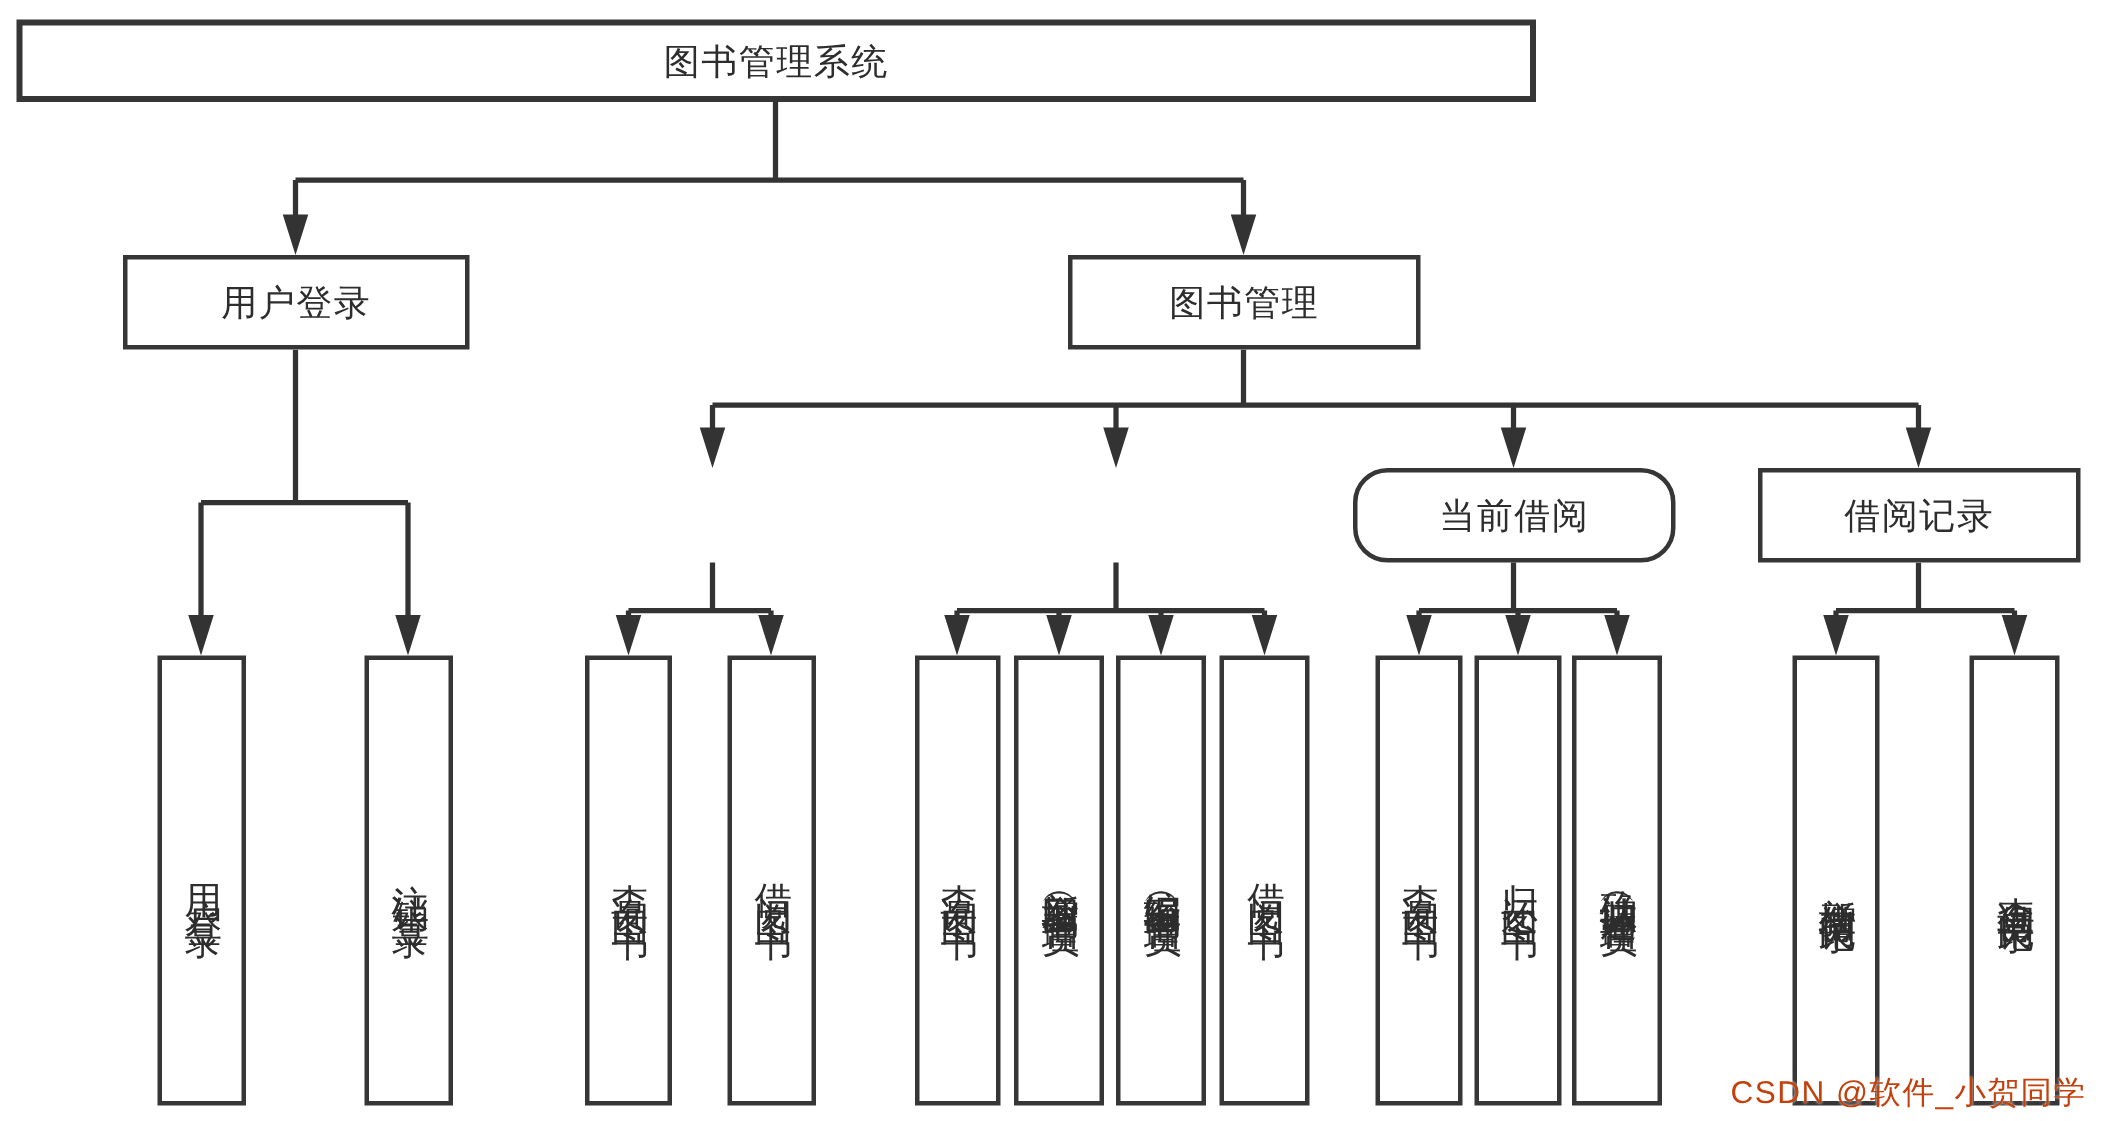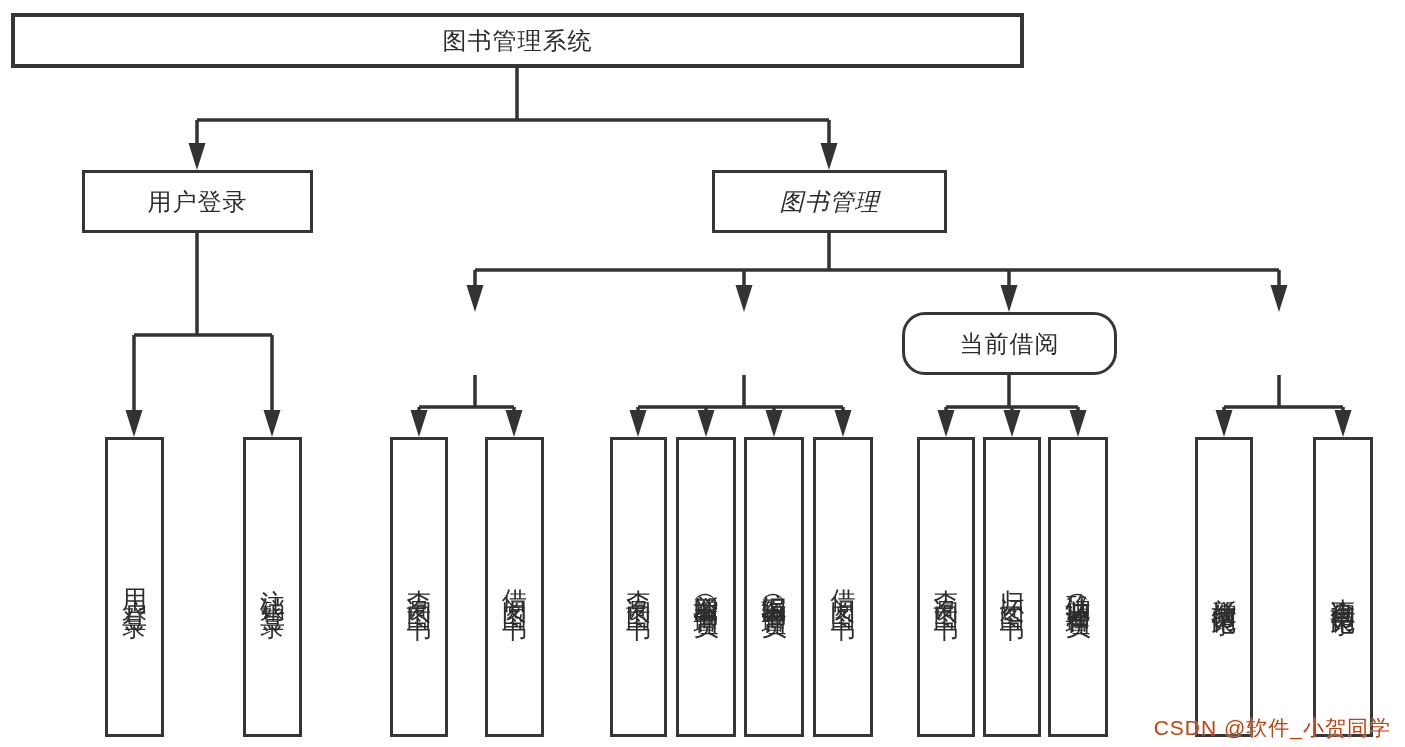--- a/index.html
+++ b/index.html
@@ -48,26 +48,29 @@
              M1215.5 410h17L1224 437z M1334.5 410h17L1343 437z"></path>
   </svg>
 
   <div class="node h root" style="left:11px; top:13px; width:1013px; height:55px;">
     <span class="label">图书管理系统</span>
   </div>
 
   <div class="node h" style="left:82px; top:170px; width:231px; height:63px;">
     <span class="label">用户登录</span>
   </div>
-  <div class="node h" style="left:712px; top:170px; width:235px; height:63px;font-style:italic;">
+  <div class="node h" style="left:712px; top:170px; width:235px; height:63px;">
     <span class="label">图书管理</span>
   </div>
 
   <div class="node h" style="left:902px; top:312px; width:215px; height:63px;border-radius:23px;">
     <span class="label">当前借阅</span>
+  </div>
+  <div class="node h" style="left:1172px; top:312px; width:215px; height:63px;">
+    <span class="label">借阅记录</span>
   </div>
 
   <div class="node v" style="left:105px; top:437px; width:59px; height:300px;">
     <span class="label">用户登录</span>
   </div>
   <div class="node v" style="left:243px; top:437px; width:59px; height:300px;">
     <span class="label">注销登录</span>
   </div>
 
   <div class="node v" style="left:390px; top:437px; width:58px; height:300px;">

